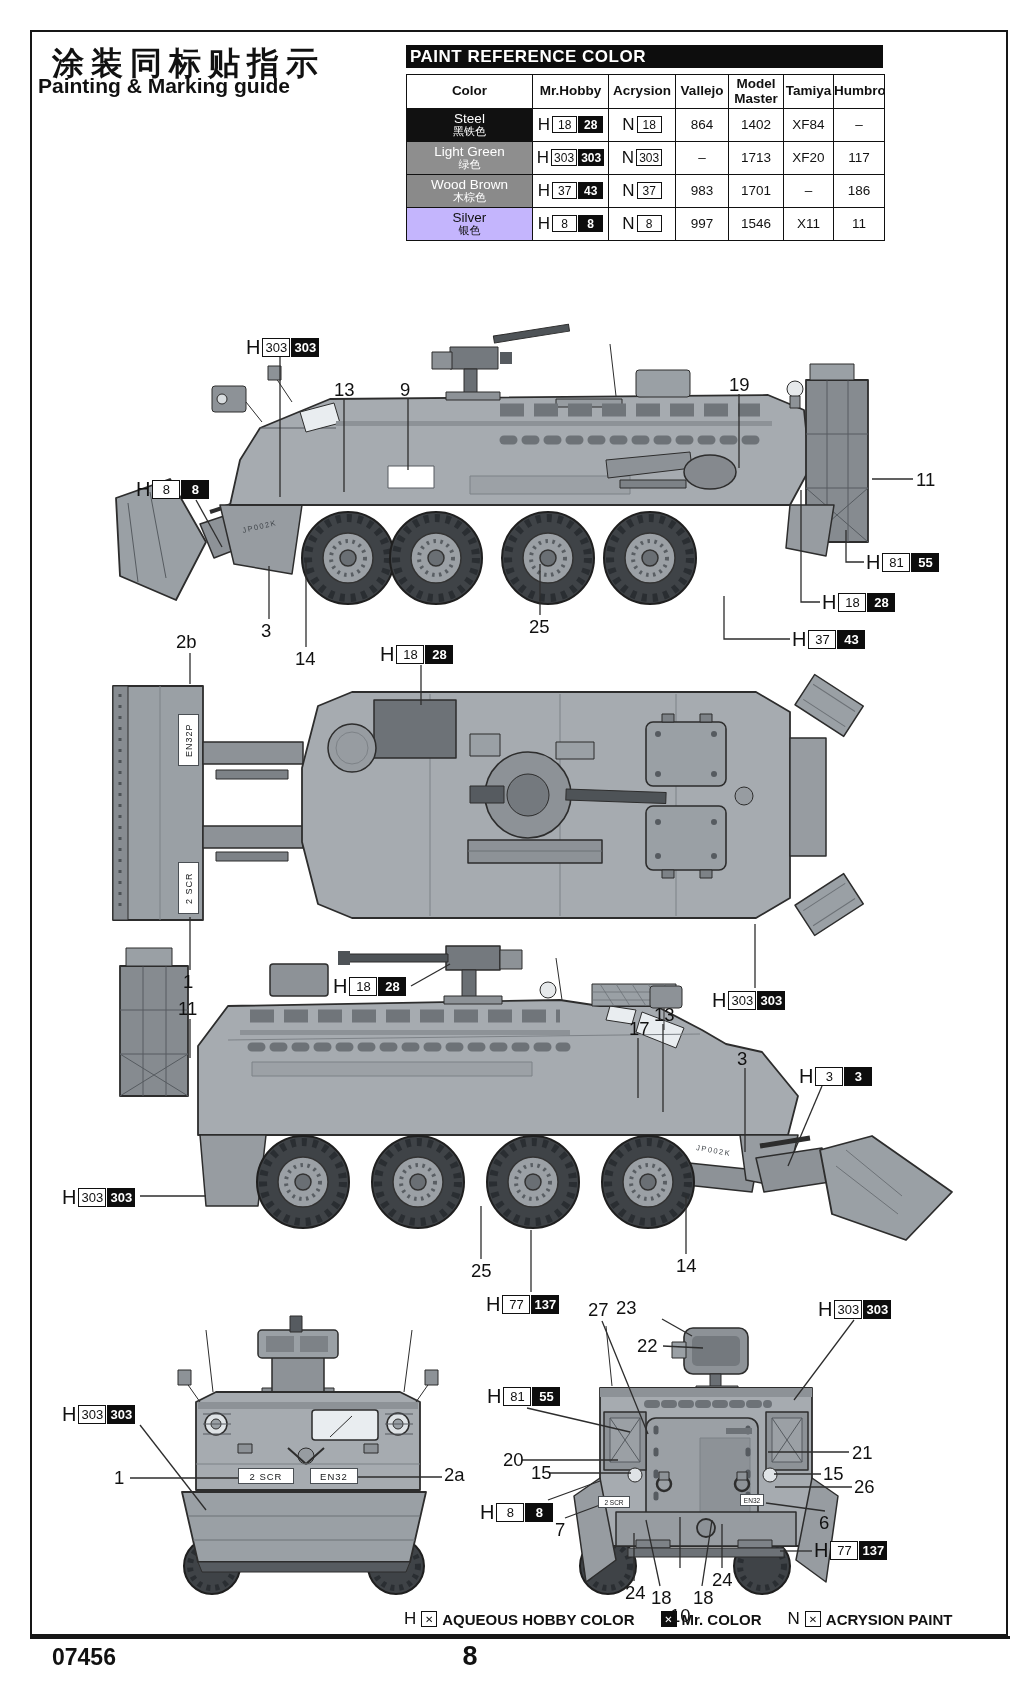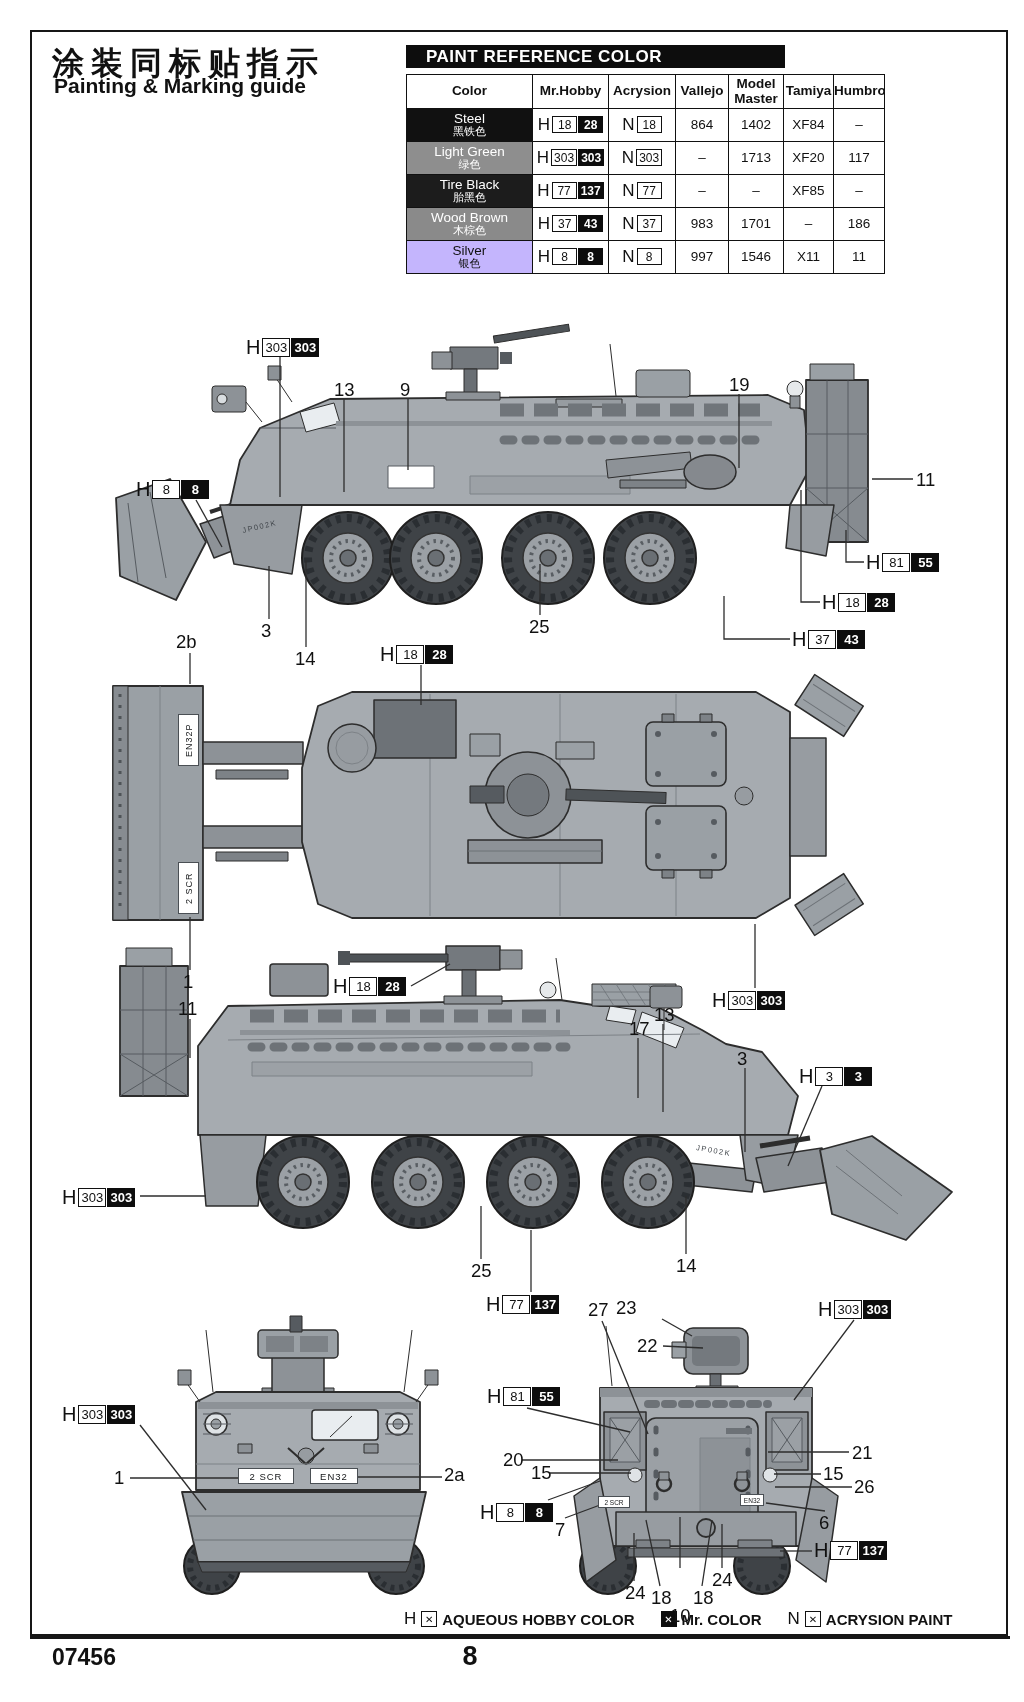--- a/index.html
+++ b/index.html
@@ -1,23 +1,23 @@
 <!DOCTYPE html>
 <html><head>
 <meta charset="utf-8">
 <style>
   html,body{margin:0;padding:0}
   body{width:1024px;height:1702px;background:#fff;position:relative;overflow:hidden;
        font-family:"Liberation Sans",sans-serif;color:#111}
   #frame{position:absolute;left:30px;top:30px;width:974px;height:1602px;border:2px solid #161616}
   #rule{position:absolute;left:30px;top:1636px;width:980px;height:3px;background:#161616}
   .title-cn{position:absolute;left:52px;top:42px;font-size:32px;font-weight:600;letter-spacing:7px}
-  .title-en{position:absolute;left:54px;top:74px;font-size:21px;font-weight:700}
-  #banner{position:absolute;left:406px;top:45px;width:379px;height:23px;background:#0d0d0d;color:#fff;
-          font-size:17px;font-weight:700;letter-spacing:.5px;line-height:23px;padding-left:20px;box-sizing:border-box}
+  .title-en{position:absolute;left:38px;top:74px;font-size:21px;font-weight:700}
+  #banner{position:absolute;left:406px;top:45px;width:477px;height:23px;background:#0d0d0d;color:#fff;
+          font-size:17px;font-weight:700;letter-spacing:.5px;line-height:23px;padding-left:4px;box-sizing:border-box}
   #ptable{position:absolute;left:406px;top:74px;width:478px;border-collapse:collapse;table-layout:fixed;font-size:13.5px}
   #ptable th,#ptable td{border:1.6px solid #111;text-align:center;vertical-align:middle;padding:0;height:32px;line-height:1.08;overflow:hidden}
   #ptable th{font-weight:700;white-space:pre-line;height:33px}
   .swatch-en{font-size:13.5px}
   .swatch-cn{font-size:11px}
   .tchip{display:inline-flex;align-items:center;justify-content:center}
   .tchip .th-h{font-size:17px;margin-right:2px;font-weight:400}
   .bx{display:inline-flex;align-items:center;justify-content:center;min-width:25px;height:17px;
       border:1.5px solid #111;background:#fff;color:#111;font-size:12px;font-weight:400;padding:0 2px;box-sizing:border-box}
   .bx.dark{background:#0d0d0d;color:#fff;border-color:#0d0d0d;font-weight:700;margin-left:1px}
@@ -105,39 +105,20 @@
             <span class="bx dark">303</span>
           </span></td>
         <td><span class="tchip">
             <span class="th-h">N</span>
             <span class="bx">303</span>
           </span></td>
         <td>–</td>
         <td>1713</td>
         <td>XF20</td>
         <td>117</td>
-      </tr>
-      <tr>
-        <td style="background: rgb(28, 28, 28); color: rgb(255, 255, 255);">
-          <div class="swatch-en">Tire Black</div>
-          <div class="swatch-cn">胎黑色</div>
-        </td>
-        <td><span class="tchip">
-            <span class="th-h">H</span>
-            <span class="bx">77</span>
-            <span class="bx dark">137</span>
-          </span></td>
-        <td><span class="tchip">
-            <span class="th-h">N</span>
-            <span class="bx">77</span>
-          </span></td>
-        <td>–</td>
-        <td>–</td>
-        <td>XF85</td>
-        <td>–</td>
       </tr>
       <tr>
         <td style="background: rgb(138, 138, 138); color: rgb(255, 255, 255);">
           <div class="swatch-en">Wood Brown</div>
           <div class="swatch-cn">木棕色</div>
         </td>
         <td><span class="tchip">
             <span class="th-h">H</span>
             <span class="bx">37</span>
             <span class="bx dark">43</span>

